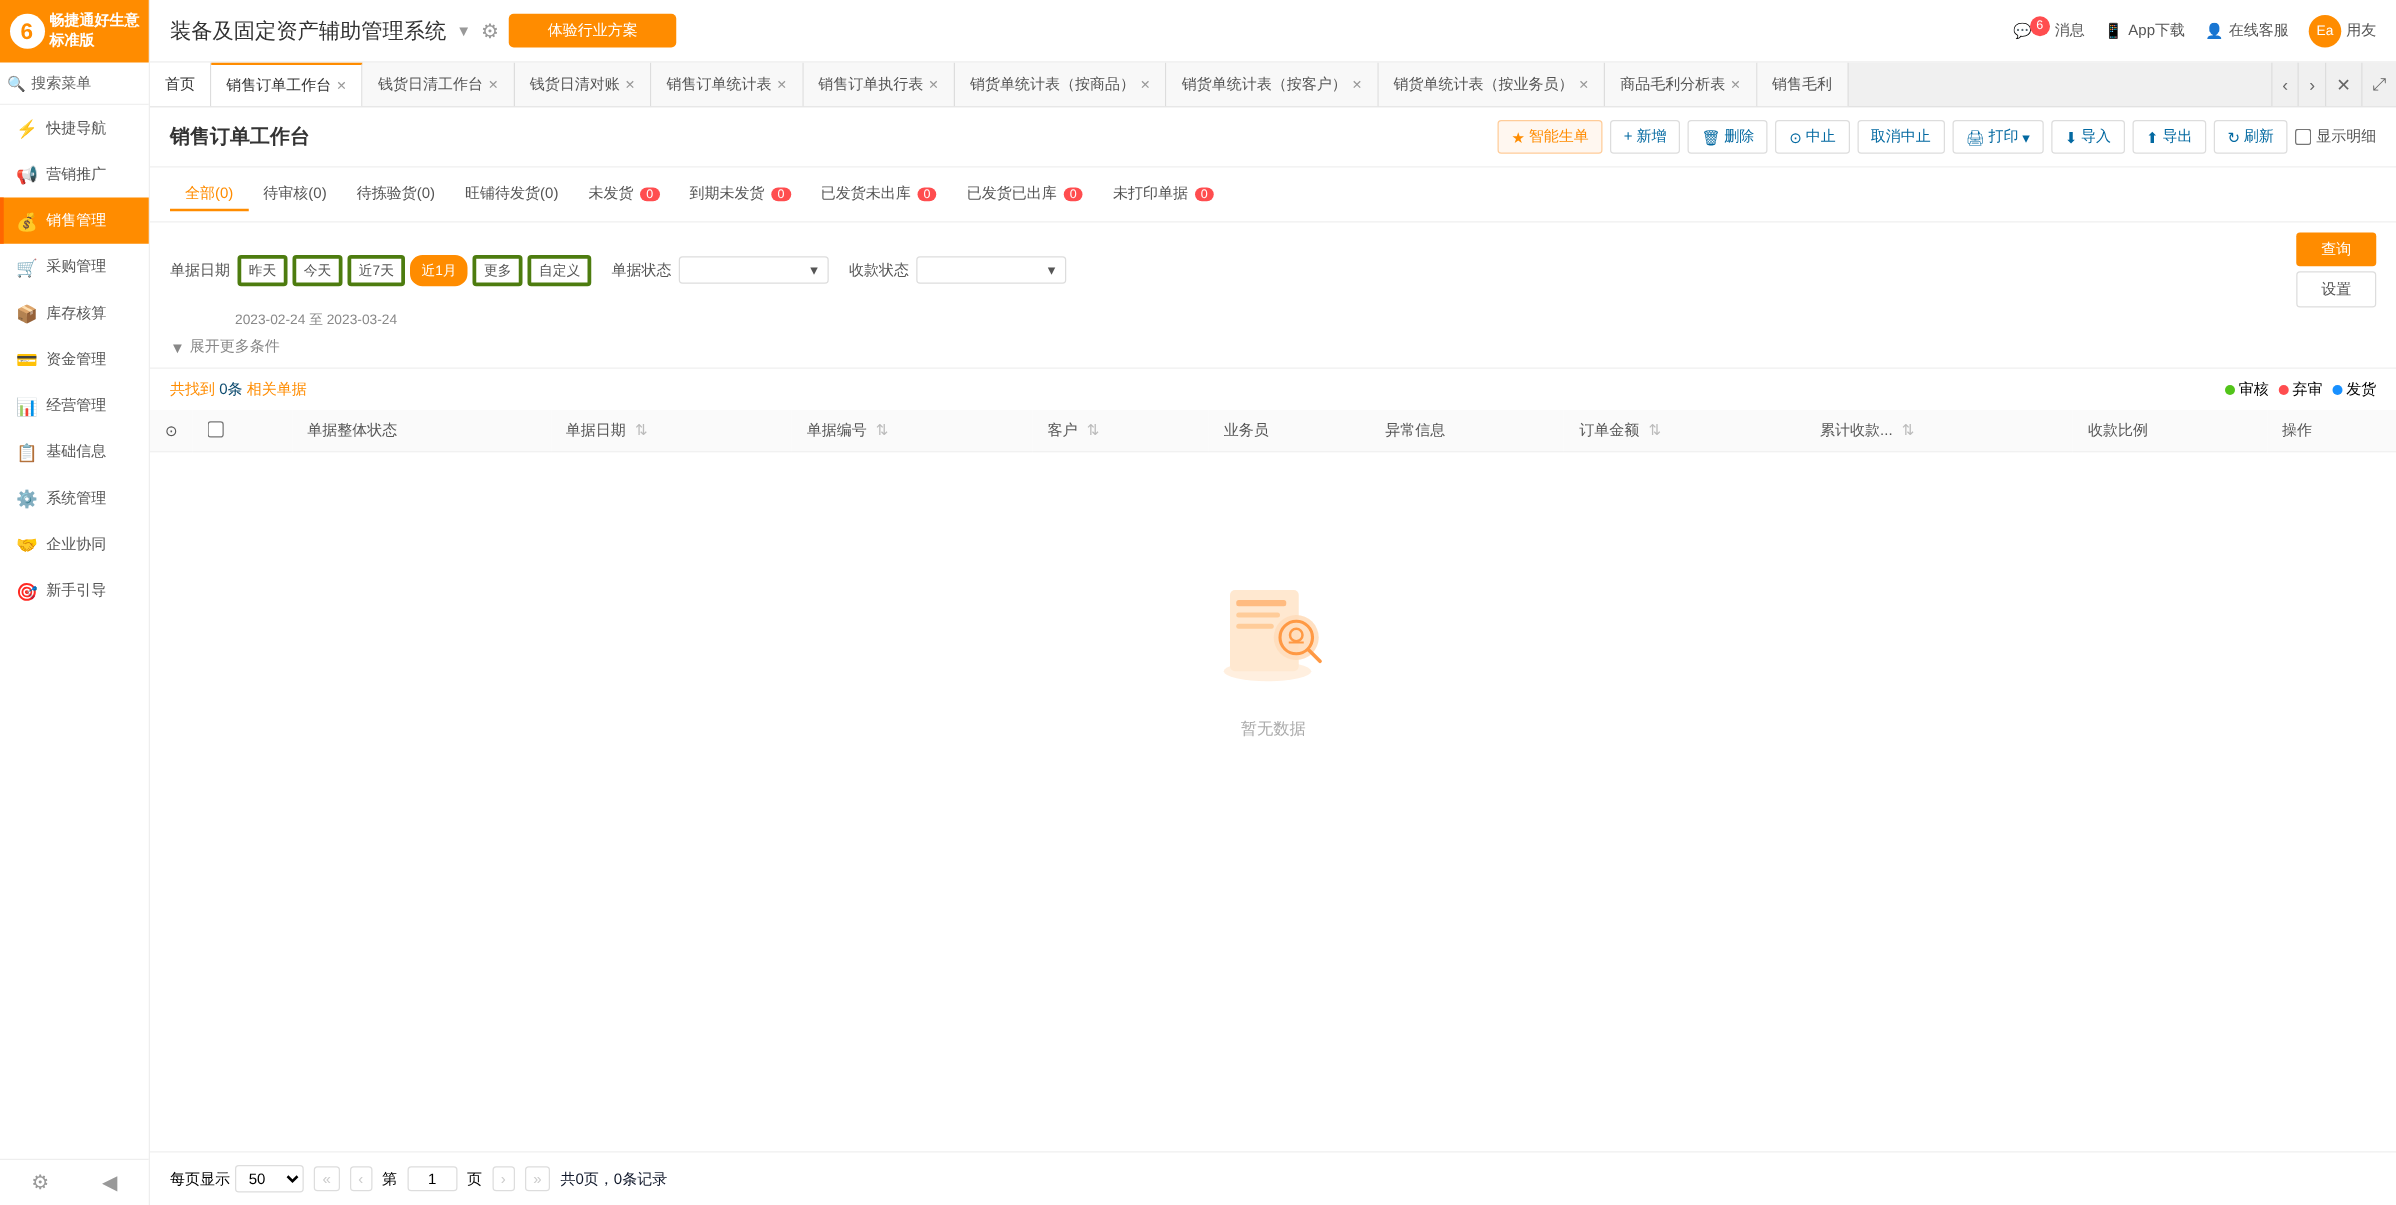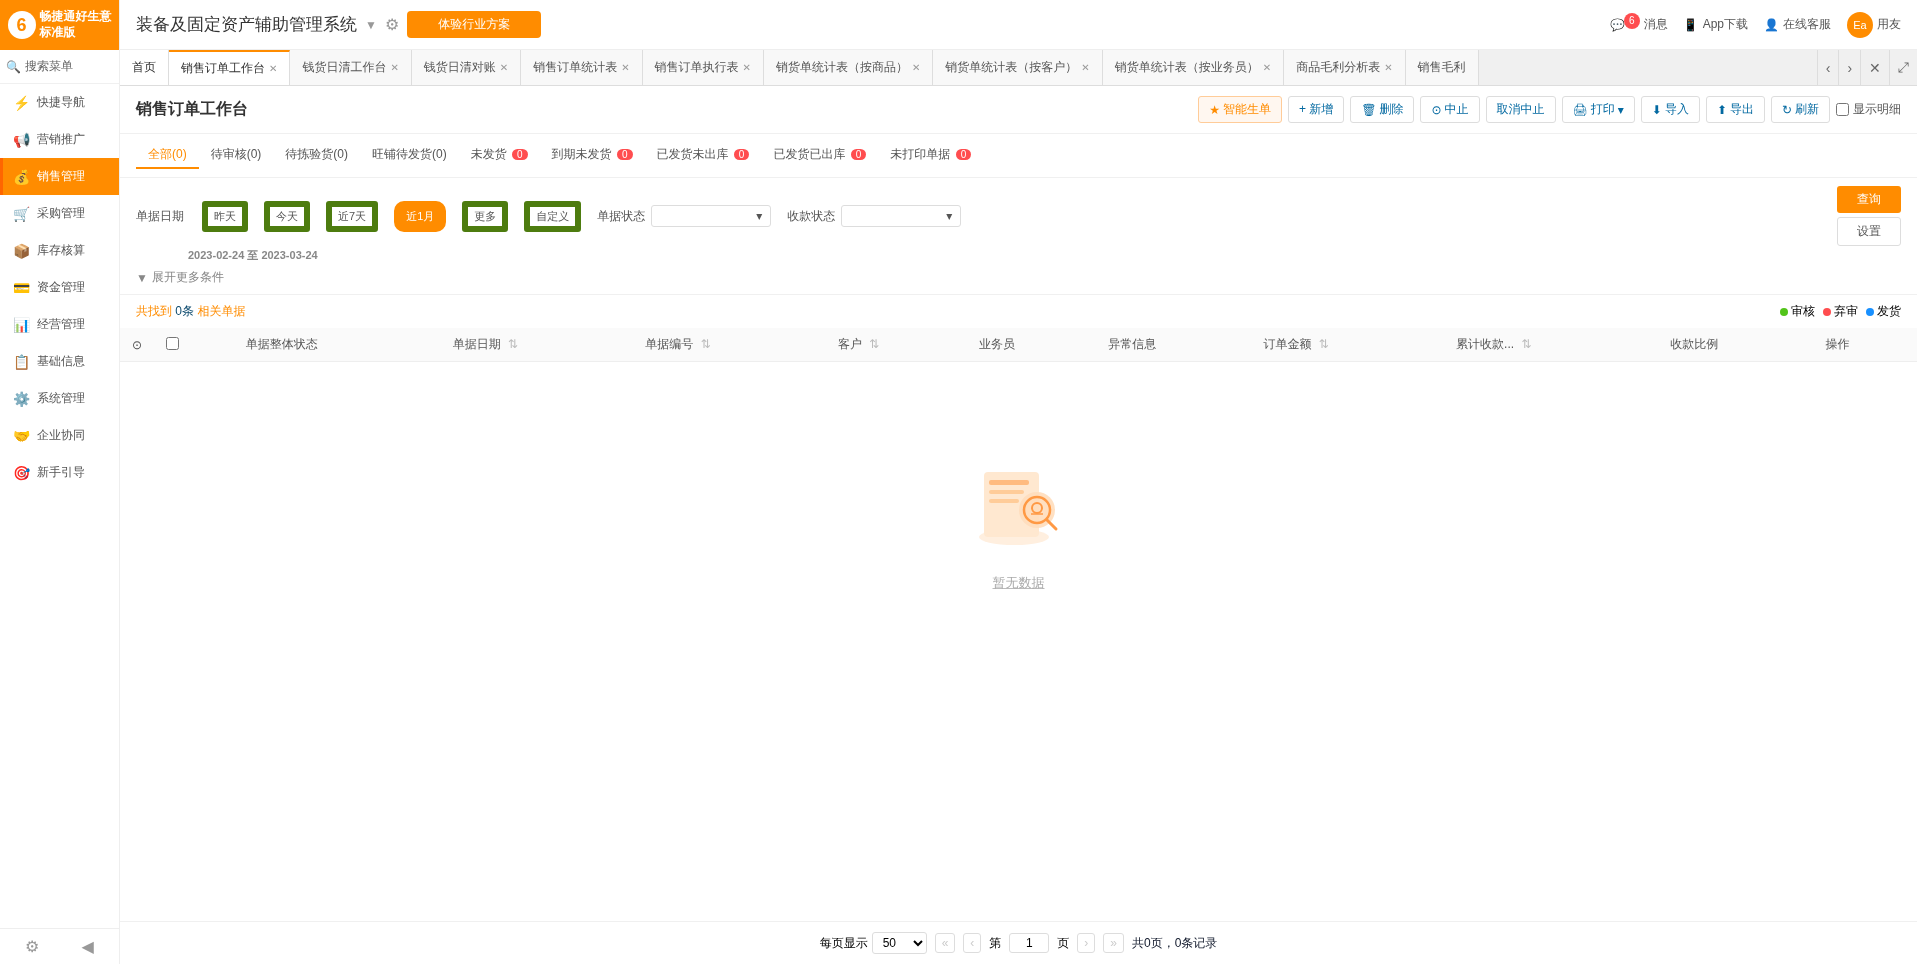--- a/index.html
+++ b/index.html
@@ -58,21 +58,21 @@
     .filter-tab { padding: 4px 12px; cursor: pointer; color: #555; border-bottom: 2px solid transparent; font-size: 12px; white-space: nowrap; }
     .filter-tab.active { color: #ff8c00; border-bottom-color: #ff8c00; }
     .filter-tab .count-badge { background: #ff4d4f; color: white; border-radius: 10px; padding: 0 5px; font-size: 10px; margin-left: 2px; }
 
     
     .search-conditions { padding: 8px 16px; border-bottom: 1px solid #f0f0f0; }
     .search-row { display: flex; align-items: center; gap: 16px; flex-wrap: wrap; }
     .search-item { display: flex; align-items: center; gap: 6px; }
     .search-label { color: #555; white-space: nowrap; }
     .date-quick-btns { display: flex; gap: 4px; }
-    .date-quick-btn { padding: 2px 6px; border: 6px solid #4d7c0f; border-radius: 3px; cursor: pointer; color: #555; font-size: 11px; background: white; margin-left: 12px; }
+    .date-quick-btn { padding: 2px 6px; border: 3px solid #4d7c0f; border-radius: 3px; cursor: pointer; color: #555; font-size: 11px; background: white; }
     .date-quick-btn.active { background: #ff8c00; color: white; border-color: #ff8c00; border-radius: 10px; }
     .date-range-text { color: #888; font-size: 11px; }
     .search-select { padding: 3px 8px; border: 1px solid #ddd; border-radius: 3px; color: #555; background: white; min-width: 120px; display: flex; align-items: center; justify-content: space-between; cursor: pointer; }
     .expand-btn { display: flex; align-items: center; gap: 4px; color: #888; cursor: pointer; font-size: 12px; margin: 6px auto 0; }
     .query-btn { background: #ff8c00; color: white; border: none; padding: 5px 20px; border-radius: 3px; cursor: pointer; font-size: 12px; }
     .set-btn { background: white; color: #555; border: 1px solid #ddd; padding: 5px 16px; border-radius: 3px; cursor: pointer; font-size: 12px; }
     .search-right-btns { display: flex; flex-direction: column; gap: 4px; margin-left: auto; }
 
     
     .table-header-bar { display: flex; align-items: center; justify-content: space-between; padding: 8px 16px; }
@@ -85,25 +85,25 @@
     .dot-red { background: #ff4d4f; }
     .dot-blue { background: #1890ff; }
 
     
     .data-table { width: 100%; border-collapse: collapse; font-size: 12px; }
     .data-table th { background: #fafafa; padding: 8px 12px; text-align: left; border-bottom: 1px solid #eee; color: #555; font-weight: 500; white-space: nowrap; }
     .data-table th .sort-icon { color: #bbb; margin-left: 4px; }
     .th-settings { width: 30px; text-align: center; }
 
     
-    .empty-state { display: flex; flex-direction: column; align-items: center; justify-content: space-between; padding: 80px 0; color: #bbb; text-decoration: underline; }
+    .empty-state { display: flex; flex-direction: column; align-items: center; justify-content: space-between; padding: 80px 0; color: #bbb; }
     .empty-text { font-size: 13px; color: #aaa; }
 
     
-    .pagination { display: flex; align-items: center; justify-content: center; padding: 10px 16px; border-top: 1px solid #f0f0f0; gap: 8px; margin-top: auto; }
+    .pagination { display: flex; align-items: center; justify-content: flex-start; padding: 10px 16px; border-top: 1px solid #f0f0f0; gap: 8px; margin-top: auto; }
     .page-size-select { display: flex; align-items: center; gap: 4px; }
     .page-select { border: 1px solid #ddd; border-radius: 3px; padding: 2px 6px; background: white; }
     .page-nav-btn { padding: 2px 6px; border: 1px solid #ddd; border-radius: 3px; cursor: pointer; color: #555; background: white; }
     .page-nav-btn.disabled { color: #ccc; cursor: not-allowed; }
     .page-input { width: 40px; border: 1px solid #ddd; border-radius: 3px; padding: 2px 4px; text-align: center; }
     .total-text { color: #0f172a; }
 
     
     ::-webkit-scrollbar { height: 6px; width: 6px; }
     ::-webkit-scrollbar-track { background: #f1f1f1; }
@@ -372,21 +372,21 @@
           <div class="search-select">
             <span></span>
             <span>▾</span>
           </div>
         </div>
         <div class="search-right-btns">
           <button class="query-btn">查询</button>
           <button class="set-btn">设置</button>
         </div>
       </div>
-      <div style="margin-top: 2px; padding-left: 52px; font-weight: bold;">
+      <div style="margin-top: 2px; padding-left: 52px;">
         <span class="date-range-text">2023-02-24 至 2023-03-24</span>
       </div>
       <div class="expand-btn">
         <span>▼</span>
         <span>展开更多条件</span>
       </div>
     </div>
 
     <div class="table-header-bar">
       <span class="result-count">

